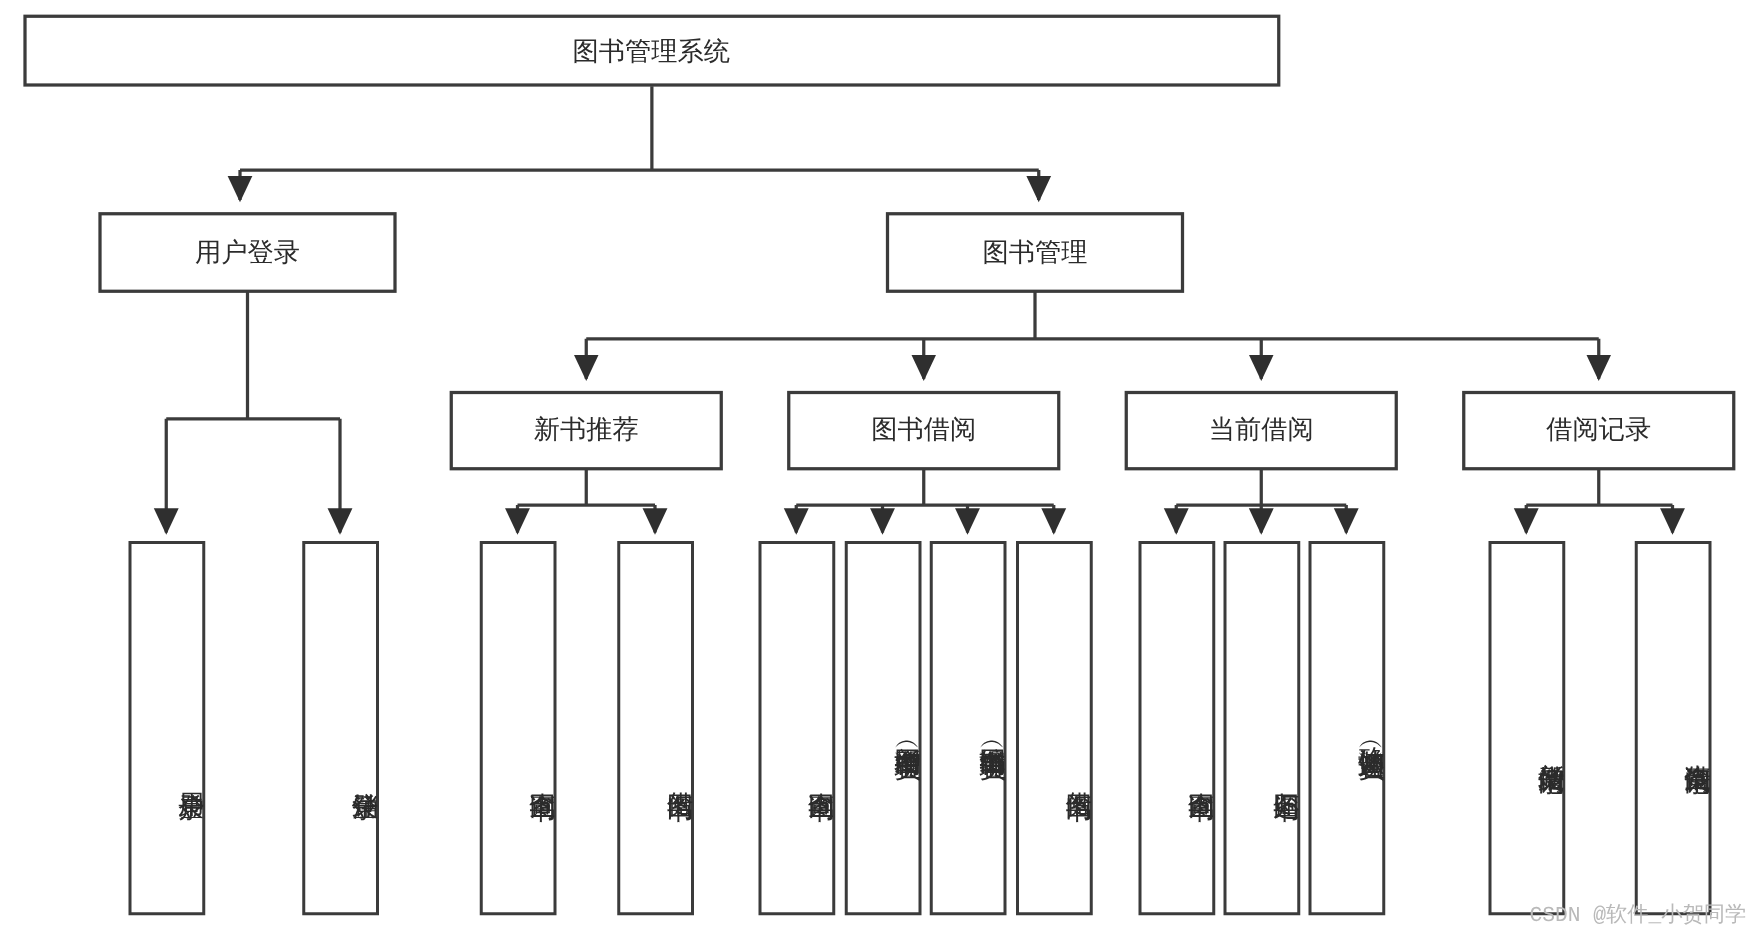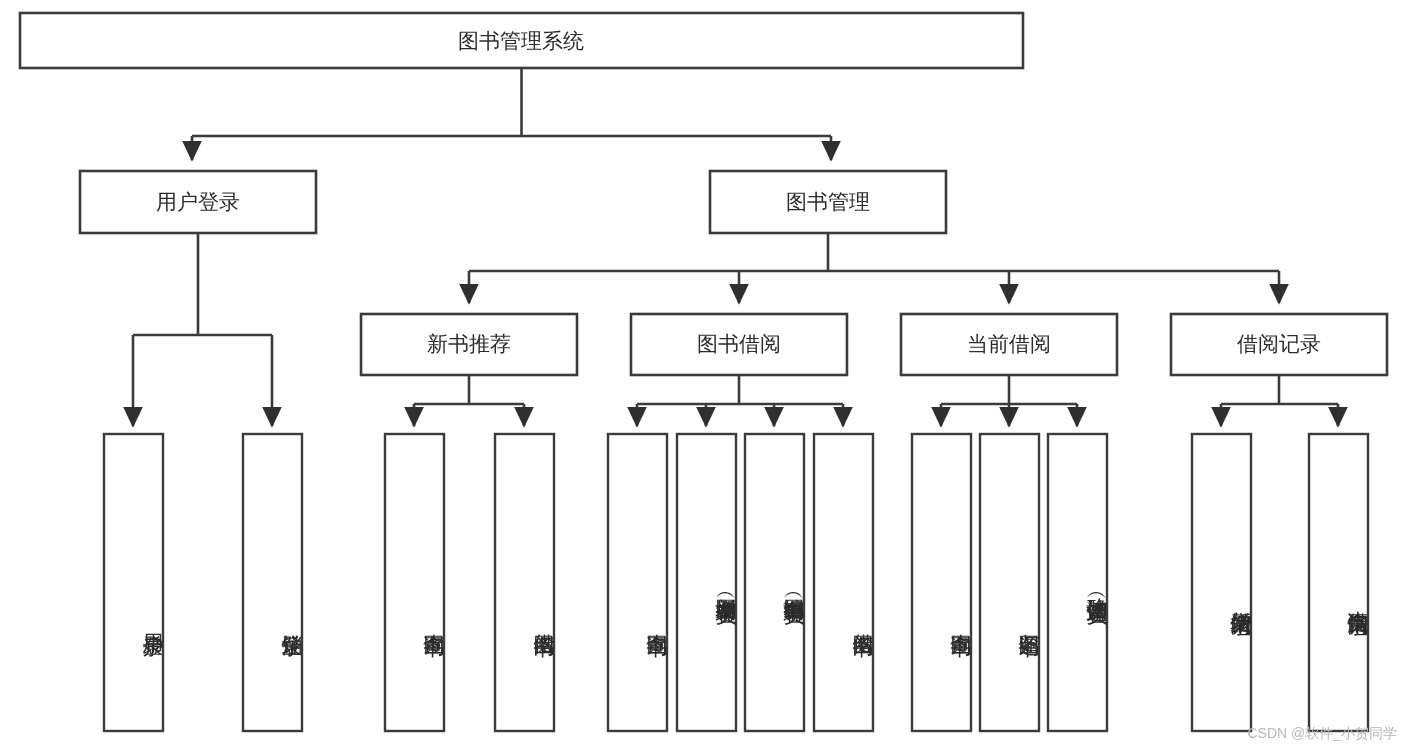--- a/index.html
+++ b/index.html
@@ -67,22 +67,22 @@
     white-space: nowrap;
     display: flex;
     align-items: flex-start;
     justify-content: center;
     pointer-events: none;
   }
   .watermark {
     position: absolute;
     right: 8px;
     bottom: 4px;
-    font-family: Liberation Sans, sans-serif;
-    font-size: 14px;
+    font-family: Liberation Mono, monospace;
+    font-size: 17px;
     color: #b9b9b9;
     white-space: nowrap;
     user-select: none;
     margin-left: 35px;
   }
 </style>
 </head>
 <body>
 
 <div id="diagram-root">

